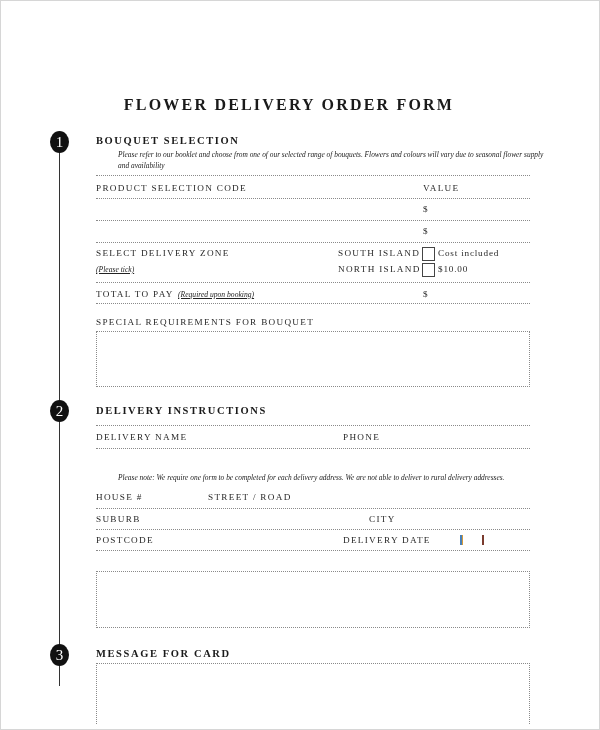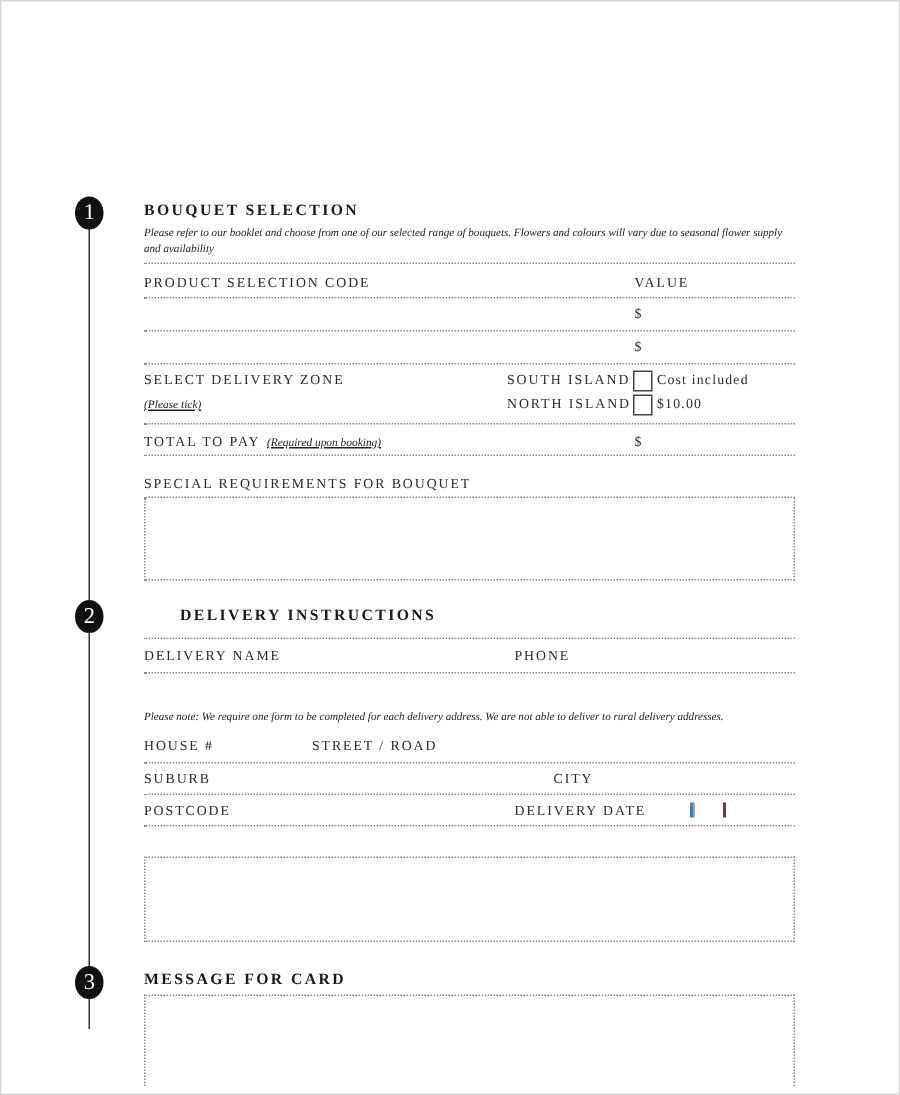--- a/index.html
+++ b/index.html
@@ -25,21 +25,21 @@
       position: absolute; width: 19px; height: 22px; border-radius: 50%;
       background: #111; color: #fff; text-align: center; line-height: 22px;
       font-family: "Liberation Serif", serif; font-size: 15px;
     }
     .sec-head {
       font-family: "Liberation Serif", serif; font-weight: bold;
       font-size: 10.5px; letter-spacing: 1.6px; color: #1a1a1a;
     }
     .note {
       font-family: "Liberation Serif", serif; font-style: italic;
-      font-size: 7.4px; color: #222; line-height: 11px;
+      font-size: 7.4px; color: #222; line-height: 11px; margin-left: 22px;
     }
     .lbl {
       font-family: "Liberation Serif", serif; font-size: 9.2px;
       letter-spacing: 1.3px; color: #2a2a2a;
     }
     .ital-s {
       font-family: "Liberation Serif", serif; font-style: italic;
       font-size: 7.6px; color: #222; letter-spacing: 0; text-decoration: underline;
     }
     .dots {
@@ -54,20 +54,21 @@
       position: absolute; width: 11px; height: 12px;
       border: 1px solid #444; background: #fff;
     }
     .tick { position: absolute; width: 1.5px; height: 10px; }
   </style>
 </head>
 <body>
 
 <div class="page">
 
+  <div class="abs title">FLOWER DELIVERY ORDER FORM</div>
 
   <div class="timeline" style="top:150px; height:535px;"></div>
   <div class="step" style="left:49px; top:130px;">1</div>
   <div class="step" style="left:49px; top:399px;">2</div>
   <div class="step" style="left:49px; top:643px;">3</div>
 
   <div class="abs sec-head" style="left:95px; top:134px;">BOUQUET SELECTION</div>
   <div class="abs note" style="left:95px; top:148px;">Please refer to our booklet and choose from one of our selected range of bouquets. Flowers and colours will vary due to seasonal flower supply</div>
   <div class="abs note" style="left:95px; top:159px;">and availability</div>
 
@@ -97,21 +98,21 @@
 
   <div class="dots" style="top:281px;"></div>
   <div class="abs lbl" style="left:95px; top:288px;">TOTAL TO PAY</div>
   <div class="abs ital-s" style="left:177px; top:289px;">(Required upon booking)</div>
   <div class="abs lbl" style="left:422px; top:288px; width:100px;">$</div>
   <div class="dots" style="top:302px;"></div>
 
   <div class="abs lbl" style="left:95px; top:316px;">SPECIAL REQUIREMENTS FOR BOUQUET</div>
   <div class="box" style="top:330px; height:54px;"></div>
 
-  <div class="abs sec-head" style="left:95px; top:404px;margin-left:24px;">DELIVERY INSTRUCTIONS</div>
+  <div class="abs sec-head" style="left:95px; top:404px;">DELIVERY INSTRUCTIONS</div>
 
   <div class="dots" style="top:424px;"></div>
   <div class="abs lbl" style="left:95px; top:431px;">DELIVERY NAME</div>
   <div style="position:absolute; left:180px; top:426px; width:155px; height:20px;"></div>
   <div class="abs lbl" style="left:342px; top:431px;">PHONE</div>
   <div style="position:absolute; left:385px; top:426px; width:140px; height:20px;"></div>
   <div class="dots" style="top:447px;"></div>
 
   <div class="abs note" style="left:95px; top:471px;">Please note:  We require one form to be completed for each delivery address. We are not able to deliver to rural delivery addresses.</div>
 

